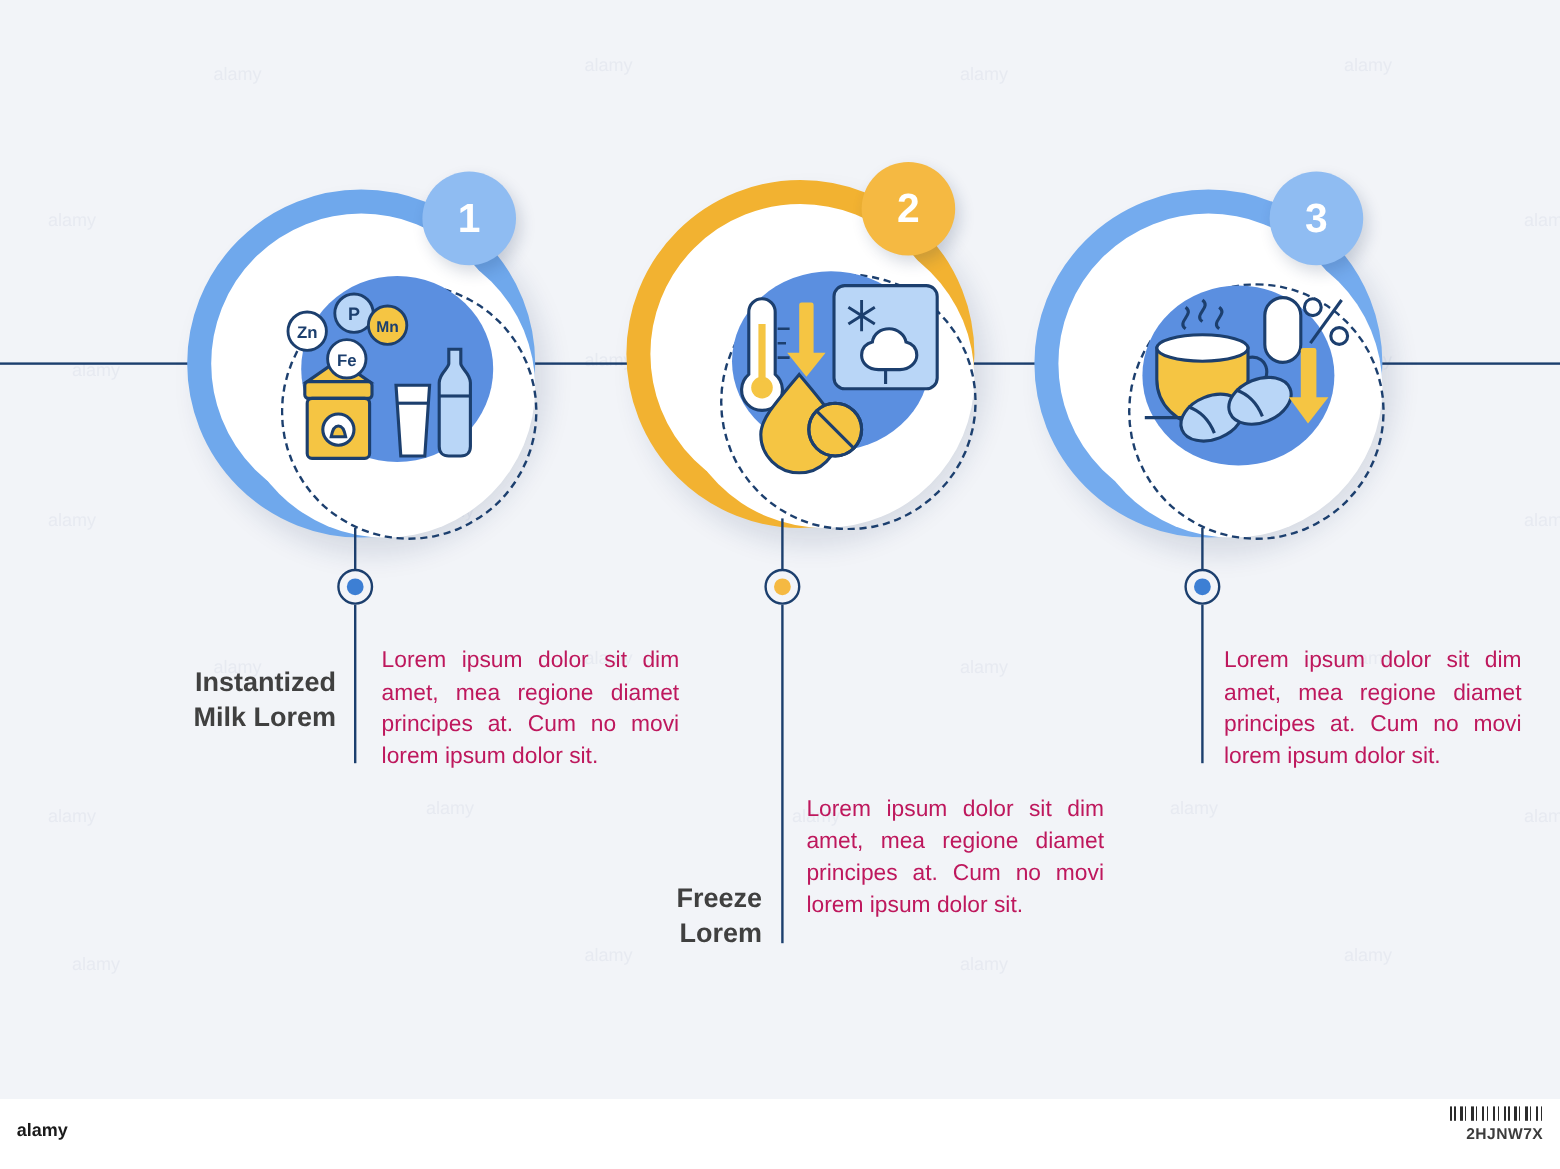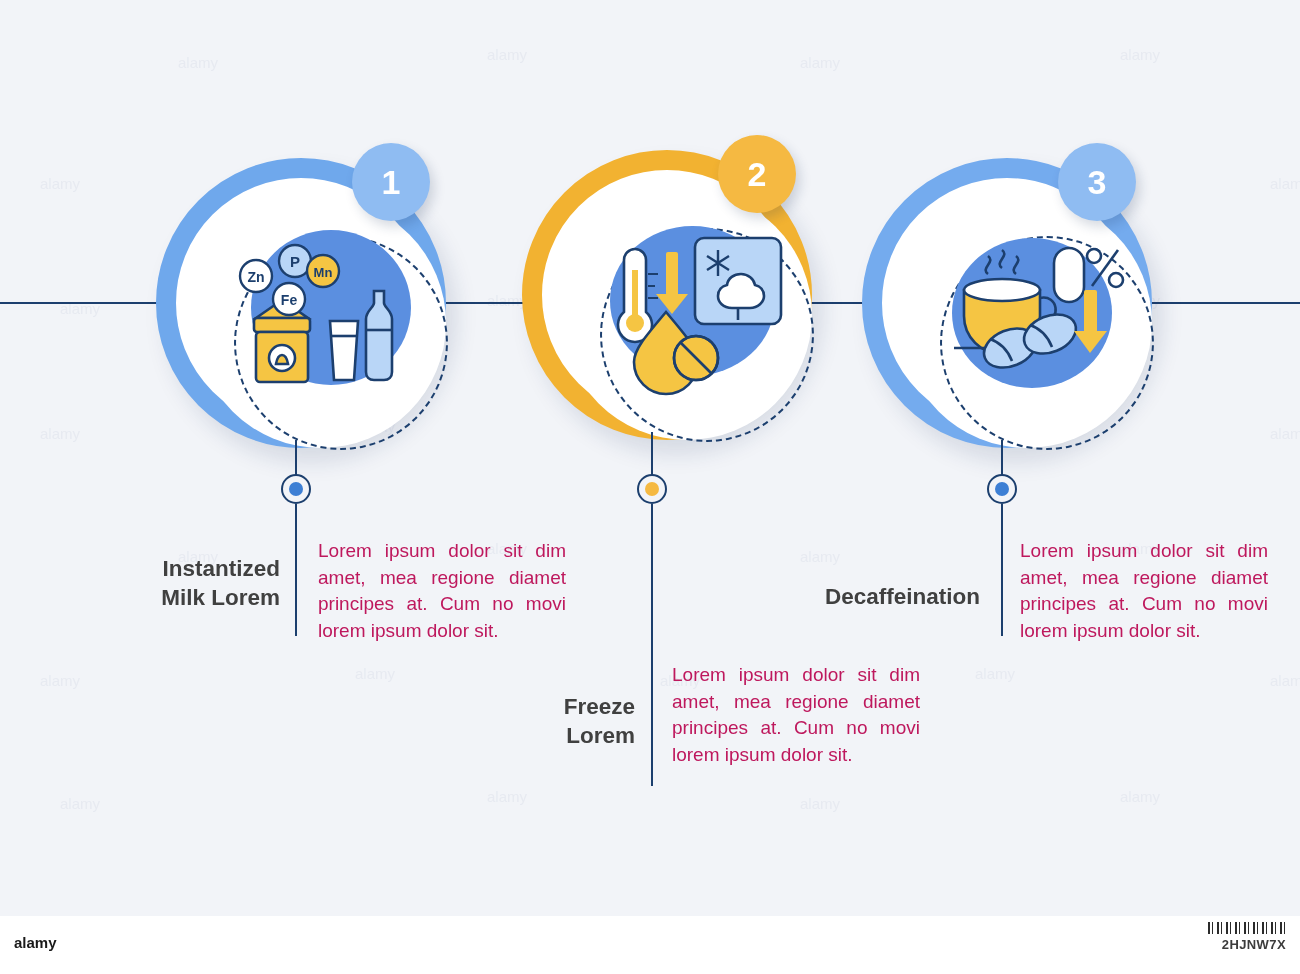--- a/index.html
+++ b/index.html
@@ -171,21 +171,21 @@
           </svg>
         </div>
       </div>
       <div class="badge amber" style="left:196px;top:-15px;">2</div>
     </div>
     <div class="stem" style="left:651px;top:432px;height:48px;"></div>
     <div class="dotring" style="left:637px;top:474px;">
       <div class="dot" style="left:6px;top:6px;background:#f5b942;"></div>
     </div>
     <div class="stem" style="left:651px;top:504px;height:282px;"></div>
-    <div class="title" style="left:390px;top:692px;width:245px;">
+    <div class="title" style="left:390px;top:734px;width:245px;">
       <div>Freeze</div>
       <div>Lorem</div>
     </div>
     <div class="body" style="left:672px;top:662px;">Lorem ipsum dolor sit dim amet, mea regione diamet principes at. Cum no movi lorem ipsum dolor sit.</div>
 
     <div class="node" style="left:862px;top:158px;">
       <div class="ring blue2">
         <div class="ring-inner">
           <div class="dashed"></div>
           <div class="blob" style="left:50px;top:40px;width:160px;height:150px;"></div>
@@ -226,23 +226,20 @@
           </svg>
         </div>
       </div>
       <div class="badge blue" style="left:196px;top:-15px;">3</div>
     </div>
     <div class="stem" style="left:1001px;top:440px;height:48px;"></div>
     <div class="dotring" style="left:987px;top:474px;">
       <div class="dot" style="left:6px;top:6px;background:#3d7fd4;"></div>
     </div>
     <div class="stem" style="left:1001px;top:504px;height:132px;"></div>
-    <div class="title" style="left:730px;top:582px;width:250px;">
-      <div>Decaffeination</div>
-    </div>
     <div class="body" style="left:1020px;top:538px;">Lorem ipsum dolor sit dim amet, mea regione diamet principes at. Cum no movi lorem ipsum dolor sit.</div>
 
   </div>
 
   <div class="footer">
     <div class="alamy">alamy</div>
     <div class="fbars"></div>
     <div class="fcode">2HJNW7X</div>
   </div>
 </div>

